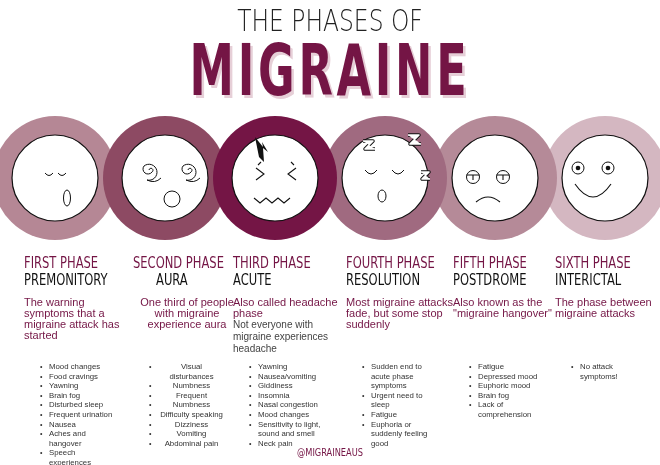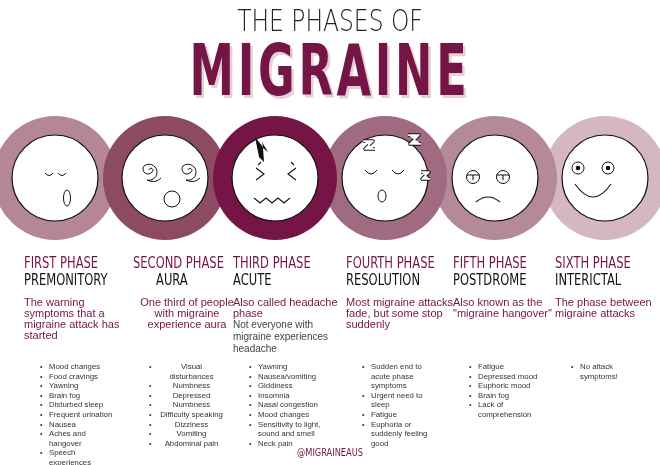--- a/index.html
+++ b/index.html
@@ -120,21 +120,21 @@
   </ul>
 </div>
 
 <div class="col" style="left:133px;text-align:center;">
   <div class="phase">SECOND PHASE</div>
   <div class="name">AURA</div>
   <div class="desc">One third of people with migraine experience aura</div>
   <ul style="top:92px;">
     <li>Visual disturbances</li>
     <li>Numbness</li>
-    <li>Depressed</li>
+    <li>Frequent</li>
     <li>Numbness</li>
     <li>Difficulty speaking</li>
     <li>Dizziness</li>
     <li>Vomiting</li>
     <li>Abdominal pain</li>
   </ul>
 </div>
 
 <div class="col" style="left:233px;">
   <div class="phase">THIRD PHASE</div>

